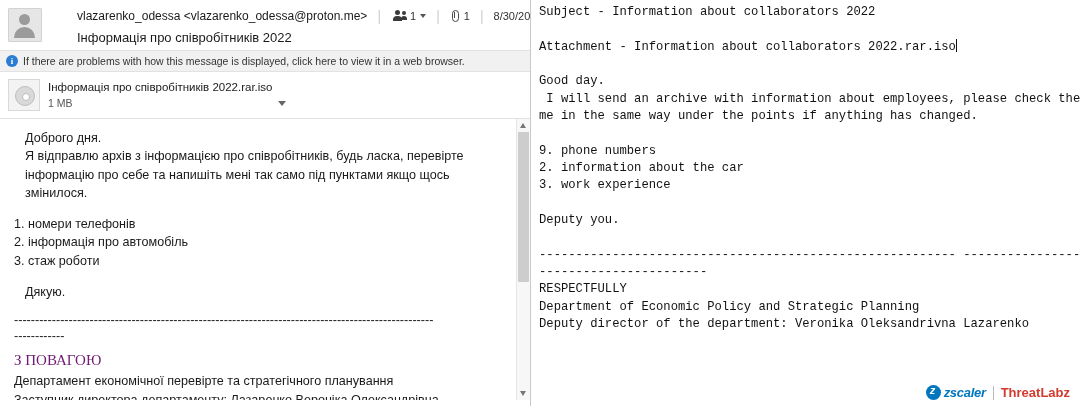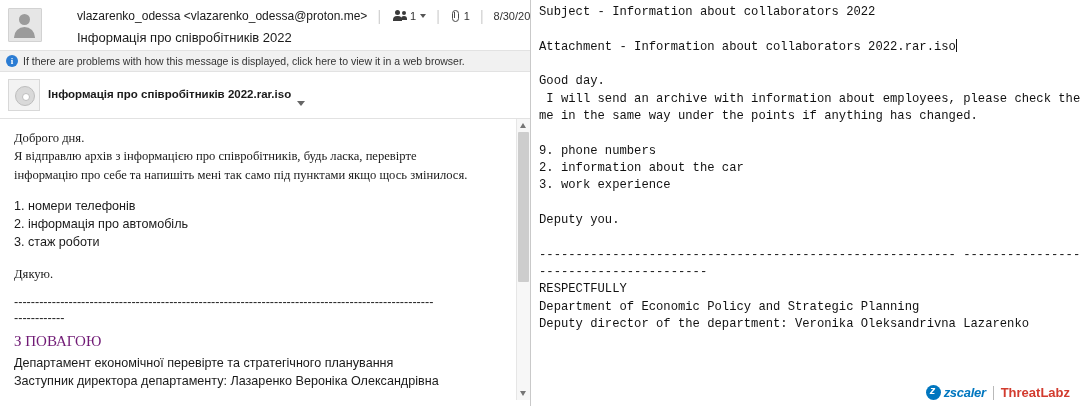--- a/index.html
+++ b/index.html
@@ -201,21 +201,21 @@
   }
   .att-icon .disc:after {
     content:"";
     position:absolute;
     left:6px; top:6px;
     width:6px;height:6px;
     border-radius:50%;
     background:#fff;
     border:1px solid #bdbdbd;
   }
-  .att-meta { line-height: 1.35; font-weight: bold; }
+  .att-meta { line-height: 1.35; }
   .att-name { font-size: 11.5px; color: #1a1a1a; }
   .att-size { font-size: 10.5px; color: #555; }
   .att-caret {
     margin-left: 6px;
     width:0;height:0;
     border-left:4px solid transparent;
     border-right:4px solid transparent;
     border-top:5px solid #666;
     align-self: flex-end;
     margin-bottom: 12px;
@@ -227,21 +227,21 @@
     overflow: hidden;
   }
   .body-text {
     padding: 10px 14px 0 14px;
     font-size: 12.6px;
     color: #1a1a1a;
     line-height: 1.45;
     width: 492px;
     box-sizing: border-box;
   }
-  .body-text p { margin: 0 0 13px 0; font-family: Liberation Serif, serif; }
+  .body-text p { margin: 0 0 13px 11px; }
   .body-text p.tight { margin-bottom: 0; }
   .list-block { margin: 0 0 13px 0; }
   .list-block div { }
   .rule {
     font-size: 12.6px;
     letter-spacing: 0;
     word-break: break-all;
     margin: 0 0 2px 0;
     line-height: 1.1;
     color:#1a1a1a;
@@ -406,20 +406,21 @@
       <span class="info-icon">i</span>
       <span>If there are problems with how this message is displayed, click here to view it in a web browser.</span>
     </div>
 
     <div class="attachment-strip">
       <span class="att-icon">
           <span class="disc"></span>
         </span>
       <span class="att-meta">
         <div class="att-name">Інформація про співробітників 2022.rar.iso</div>
+        <div class="att-size">1 MB</div>
       </span>
       <span class="att-caret"></span>
     </div>
 
     <div class="body-area">
       <div class="body-text">
         <p class="tight">Доброго дня.</p>
         <p> Я відправлю архів з інформацією про співробітників, будь ласка, перевірте інформацію про себе та напишіть мені так само під пунктами якщо щось змінилося.</p>
         <div class="list-block">
           <div>1. номери телефонів</div>

